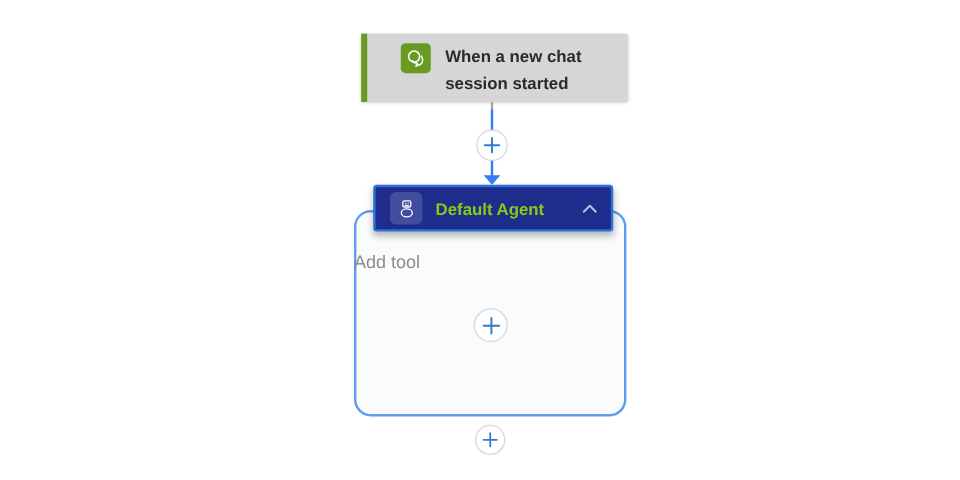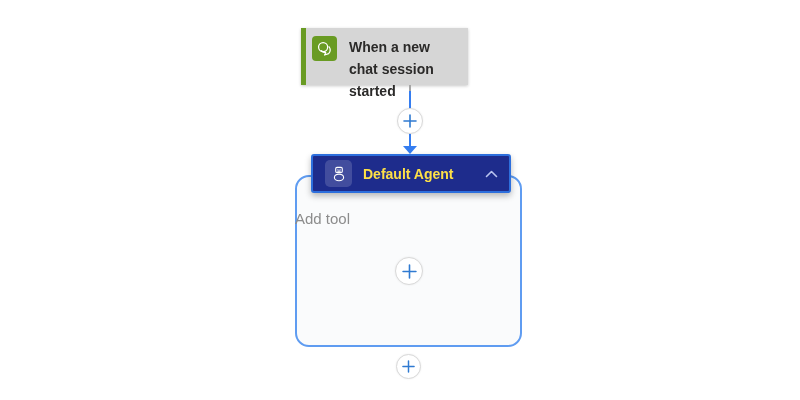--- a/index.html
+++ b/index.html
@@ -22,25 +22,25 @@
   html,body{width:800px;height:400px;overflow:hidden;}
   body{
     font-family:"Liberation Sans","DejaVu Sans",sans-serif;
     background:var(--canvas-bg);
     position:relative;
   }
   .canvas{position:absolute;inset:0;width:800px;height:400px;}
 
   
   .trigger-card{
-    position:absolute;left:301px;top:28px;width:167px;height:57px;
+    position:absolute;left:301px;top:28px;width:222px;height:57px;
     background:var(--trigger-bg);
     box-shadow:0 1px 3px rgba(0,0,0,.22);
     display:flex;align-items:flex-start;
-    padding:8px 12px 8px 11px;
+    padding:8px 12px 8px 33px;
     cursor:pointer;
   }
   .trigger-card::before{
     content:"";position:absolute;left:0;top:0;bottom:0;width:5px;
     background:var(--trigger-green);
   }
   .trigger-icon{
     flex:0 0 auto;width:25px;height:25px;border-radius:4px;
     background:var(--trigger-green);
     display:flex;align-items:center;justify-content:center;
@@ -97,21 +97,21 @@
     display:flex;align-items:center;
     padding:0 11px 0 12px;
     z-index:3;cursor:pointer;
   }
   .agent-badge{
     flex:0 0 auto;width:27px;height:27px;border-radius:5px;
     background:rgba(255,255,255,.16);
     display:flex;align-items:center;justify-content:center;
   }
   .agent-title{
-    margin-left:11px;font-size:14px;font-weight:700;color:#fde047;
+    margin-left:11px;font-size:14px;font-weight:700;color:#84cc16;
     white-space:nowrap;
   }
   .chevron{margin-left:auto;display:flex;align-items:center;cursor:pointer;}
 
   .tool-area{position:absolute;z-index:2;}
 </style>
 </head>
 <body>
 
 <div class="canvas">

